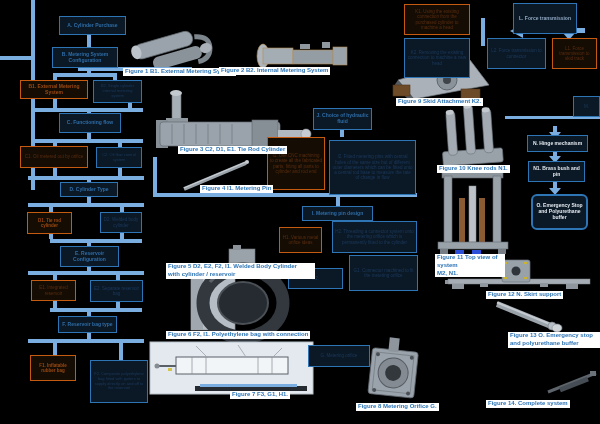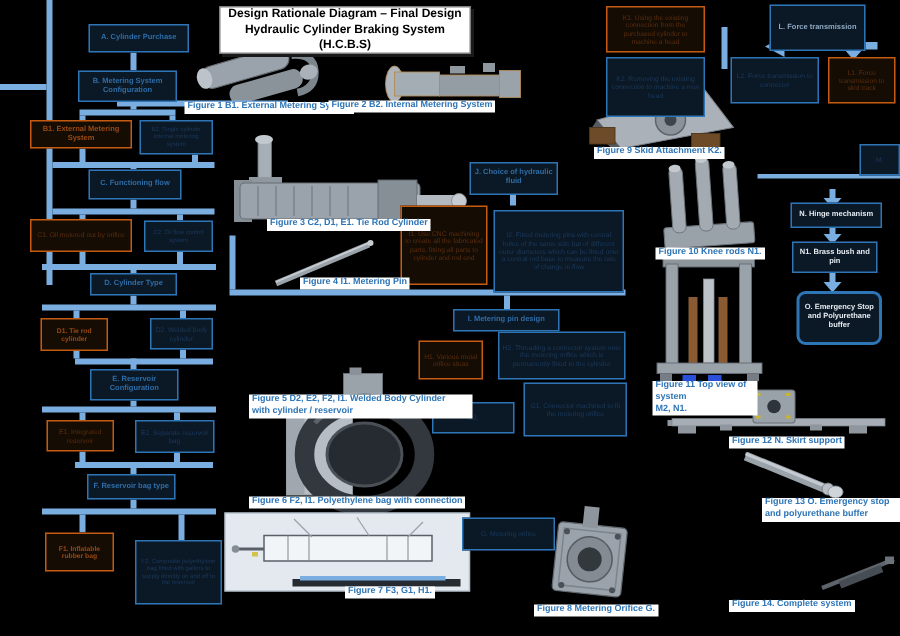--- a/index.html
+++ b/index.html
@@ -177,24 +177,20 @@
       <ellipse cx="557" cy="328" rx="5" ry="4" fill="#d0d5da" stroke="#8a9097" stroke-width="0.6"></ellipse>
     </g>
 
     <g>
       <line x1="548" y1="392" x2="596" y2="373" stroke="#5d646b" stroke-width="3"></line>
       <line x1="560" y1="390" x2="588" y2="379" stroke="#474d54" stroke-width="5"></line>
       <rect x="590" y="371" width="6" height="5" fill="#6b7279"></rect>
     </g>
   </svg>
 
-  <div id="title-box">
-    <div>Design Rationale Diagram – Final Design</div>
-    <div>Hydraulic Cylinder Braking System (H.C.B.S)</div>
-  </div>
 
   <div id="connectors-layer">
       <div class="conn" style="left: 31px; top: 0px; width: 4px; height: 190px;"></div>
       <div class="conn" style="left: 0px; top: 56px; width: 31px; height: 4px;"></div>
       <div class="conn" style="left: 87px; top: 35px; width: 4px; height: 12px;"></div>
       <div class="conn" style="left: 78px; top: 67px; width: 114px; height: 4px;"></div>
       <div class="conn" style="left: 87px; top: 68px; width: 4px; height: 5px;"></div>
       <div class="conn" style="left: 53px; top: 73px; width: 64px; height: 4px;"></div>
       <div class="conn" style="left: 53px; top: 77px; width: 4px; height: 3px;"></div>
       <div class="conn" style="left: 113px; top: 77px; width: 4px; height: 3px;"></div>

